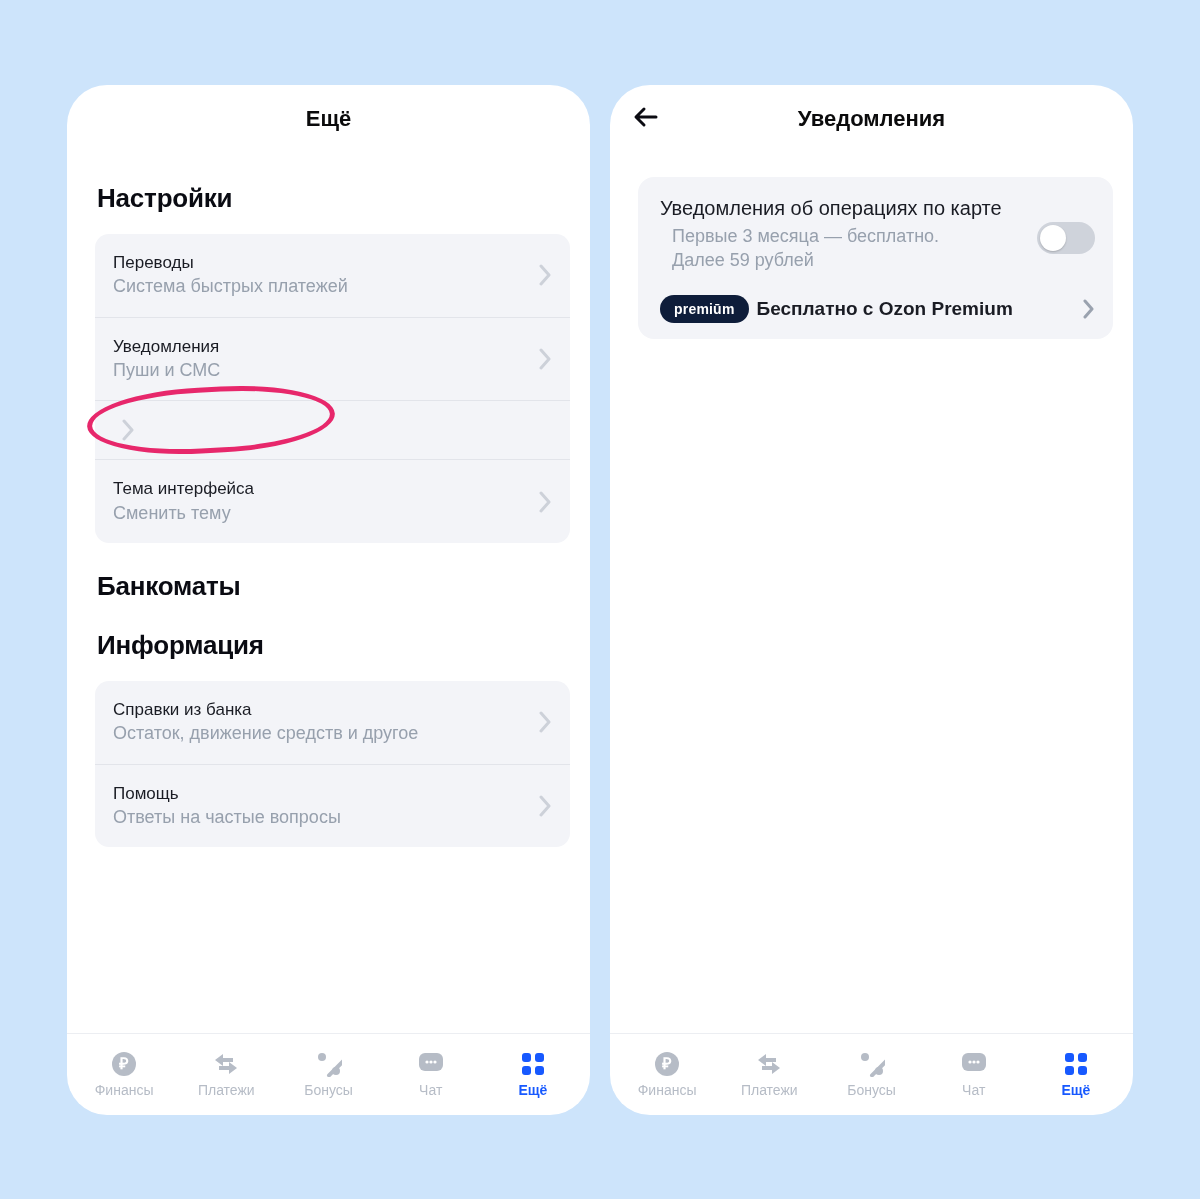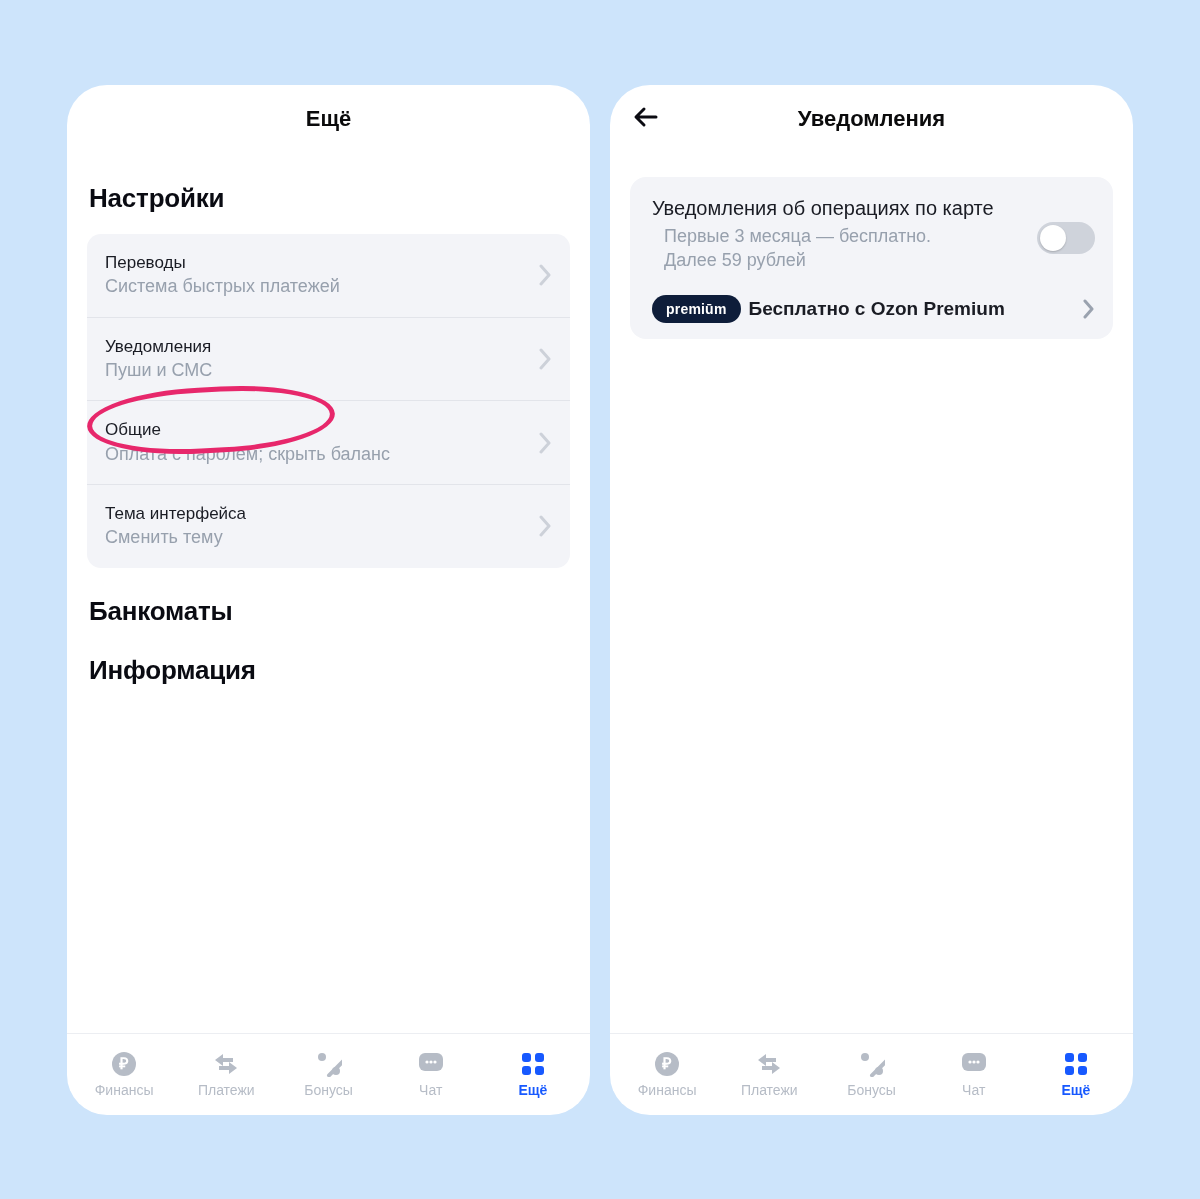--- a/index.html
+++ b/index.html
@@ -40,21 +40,21 @@
     position: absolute;
     left: 22px;
     top: 18px;
     width: 28px;
     height: 28px;
     cursor: pointer;
   }
   .content {
     flex: 1;
     overflow: hidden;
-    padding: 10px 20px 0 20px;
+    padding: 10px 20px 0 28px;
   }
   .section-title {
     font-size: 26px;
     font-weight: 800;
     color: #0a0b12;
     margin: 28px 2px 20px 2px;
     letter-spacing: -0.2px;
   }
   .card {
     background: #f3f4f8;
@@ -174,42 +174,58 @@
       <div class="row">
         <div class="row-text">
           <div class="row-title">Уведомления</div>
           <div class="row-sub">Пуши и СМС</div>
         </div>
         <svg class="chev" width="14" height="22" viewBox="0 0 14 22">
             <path d="M3 2l8 9-8 9" fill="none" stroke="currentColor" stroke-width="3" stroke-linecap="round" stroke-linejoin="round"></path>
           </svg>
       </div>
       <div class="row">
-        <div class="row-text">
-          <div class="row-title">Общие</div>
-          <div class="row-sub">Оплата с паролем; скрыть баланс</div>
-        </div>
         <svg class="chev" width="14" height="22" viewBox="0 0 14 22">
             <path d="M3 2l8 9-8 9" fill="none" stroke="currentColor" stroke-width="3" stroke-linecap="round" stroke-linejoin="round"></path>
           </svg>
       </div>
       <div class="row">
         <div class="row-text">
           <div class="row-title">Тема интерфейса</div>
           <div class="row-sub">Сменить тему</div>
         </div>
         <svg class="chev" width="14" height="22" viewBox="0 0 14 22">
             <path d="M3 2l8 9-8 9" fill="none" stroke="currentColor" stroke-width="3" stroke-linecap="round" stroke-linejoin="round"></path>
           </svg>
       </div>
     </div>
 
     <div class="section-title">Банкоматы</div>
 
     <div class="section-title">Информация</div>
+    <div class="card">
+      <div class="row">
+        <div class="row-text">
+          <div class="row-title">Справки из банка</div>
+          <div class="row-sub">Остаток, движение средств и другое</div>
+        </div>
+        <svg class="chev" width="14" height="22" viewBox="0 0 14 22">
+            <path d="M3 2l8 9-8 9" fill="none" stroke="currentColor" stroke-width="3" stroke-linecap="round" stroke-linejoin="round"></path>
+          </svg>
+      </div>
+      <div class="row">
+        <div class="row-text">
+          <div class="row-title">Помощь</div>
+          <div class="row-sub">Ответы на частые вопросы</div>
+        </div>
+        <svg class="chev" width="14" height="22" viewBox="0 0 14 22">
+            <path d="M3 2l8 9-8 9" fill="none" stroke="currentColor" stroke-width="3" stroke-linecap="round" stroke-linejoin="round"></path>
+          </svg>
+      </div>
+    </div>
 
   </div>
 
   <div class="tabbar">
     <div class="tab">
       <div class="tab-icon">
         <svg width="28" height="28" viewBox="0 0 28 28">
             <circle cx="14" cy="14" r="12" fill="currentColor"></circle>
             <text x="14" y="19" text-anchor="middle" font-size="16" font-weight="700" fill="#fff">₽</text>
           </svg>

